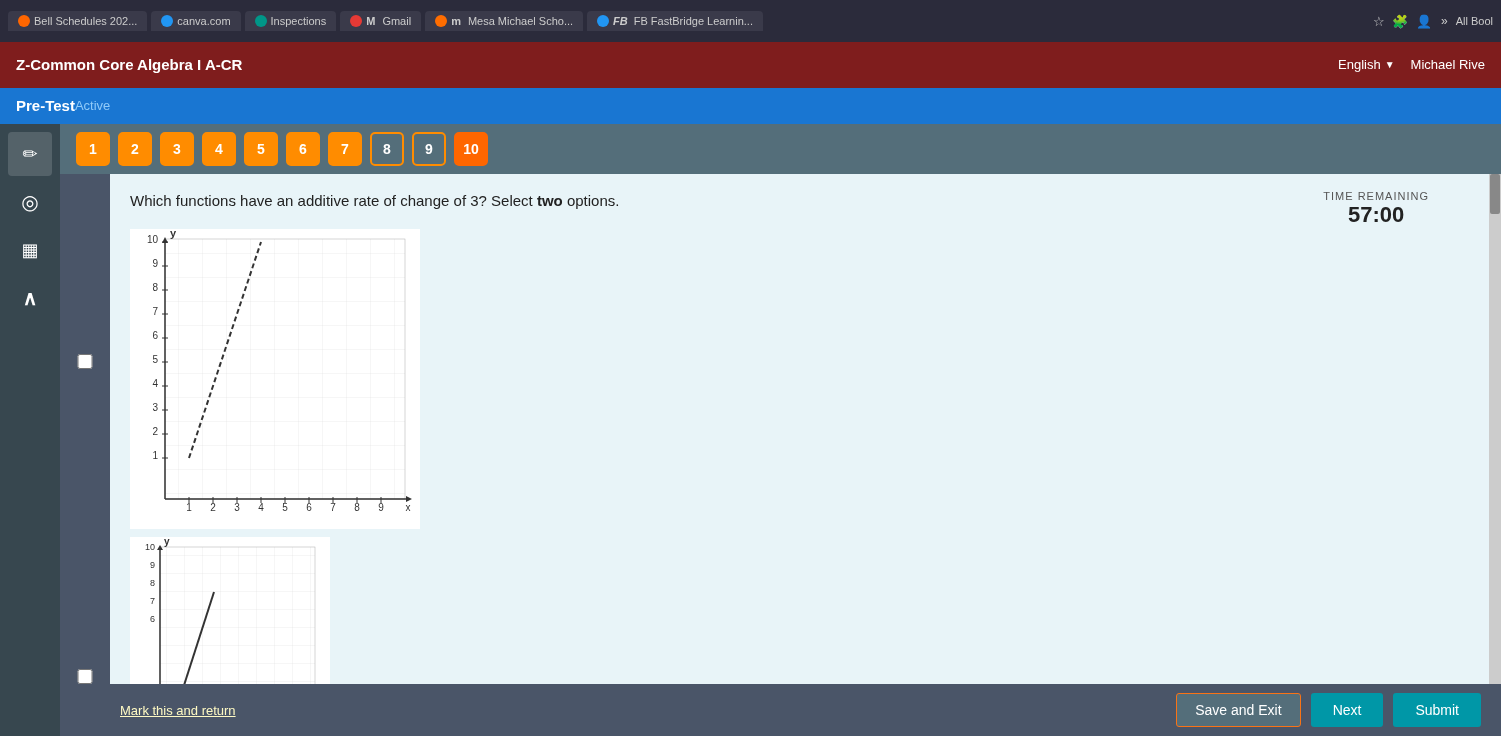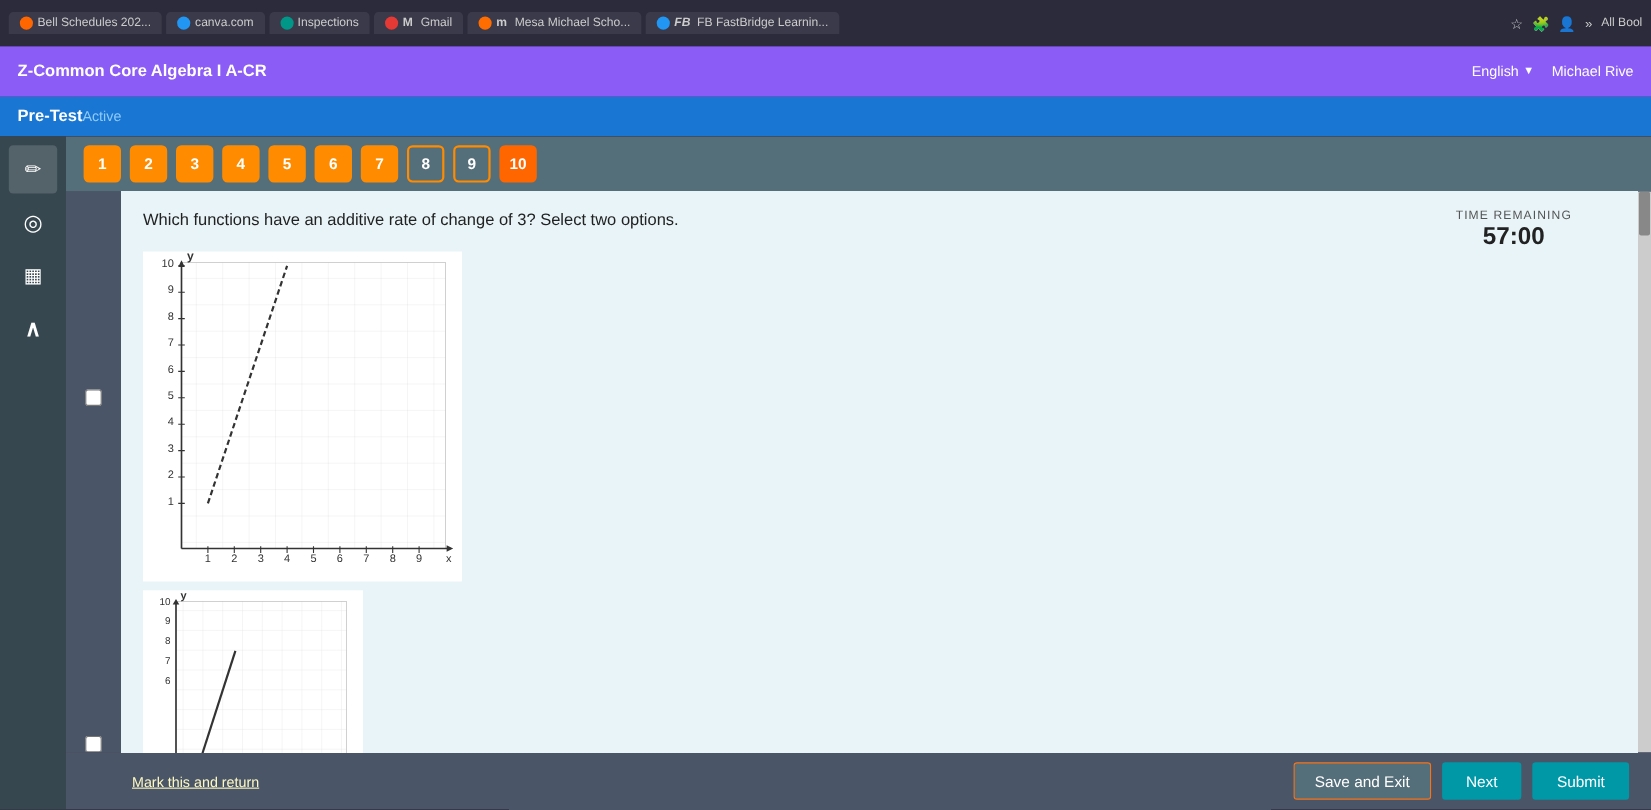--- a/index.html
+++ b/index.html
@@ -71,21 +71,21 @@
     
     .app-container {
       width: 100%;
       height: calc(736px - 42px);
       display: flex;
       flex-direction: column;
     }
 
     
     .app-header {
-      background: #8b5cf6;
+      background: #7f1d1d;
       height: 48px;
       display: flex;
       align-items: center;
       padding: 0 16px;
       justify-content: space-between;
     }
     .app-title {
       color: white;
       font-size: 15px;
       font-weight: bold;
@@ -230,21 +230,21 @@
       position: relative;
     }
 
     .question-text {
       font-size: 15px;
       color: #222;
       margin-bottom: 16px;
       line-height: 1.5;
     }
     .question-text strong {
-      font-weight: normal;
+      font-weight: bold;
     }
 
     
     .timer-box {
       position: absolute;
       top: 16px;
       right: 60px;
       text-align: center;
     }
     .timer-label {

